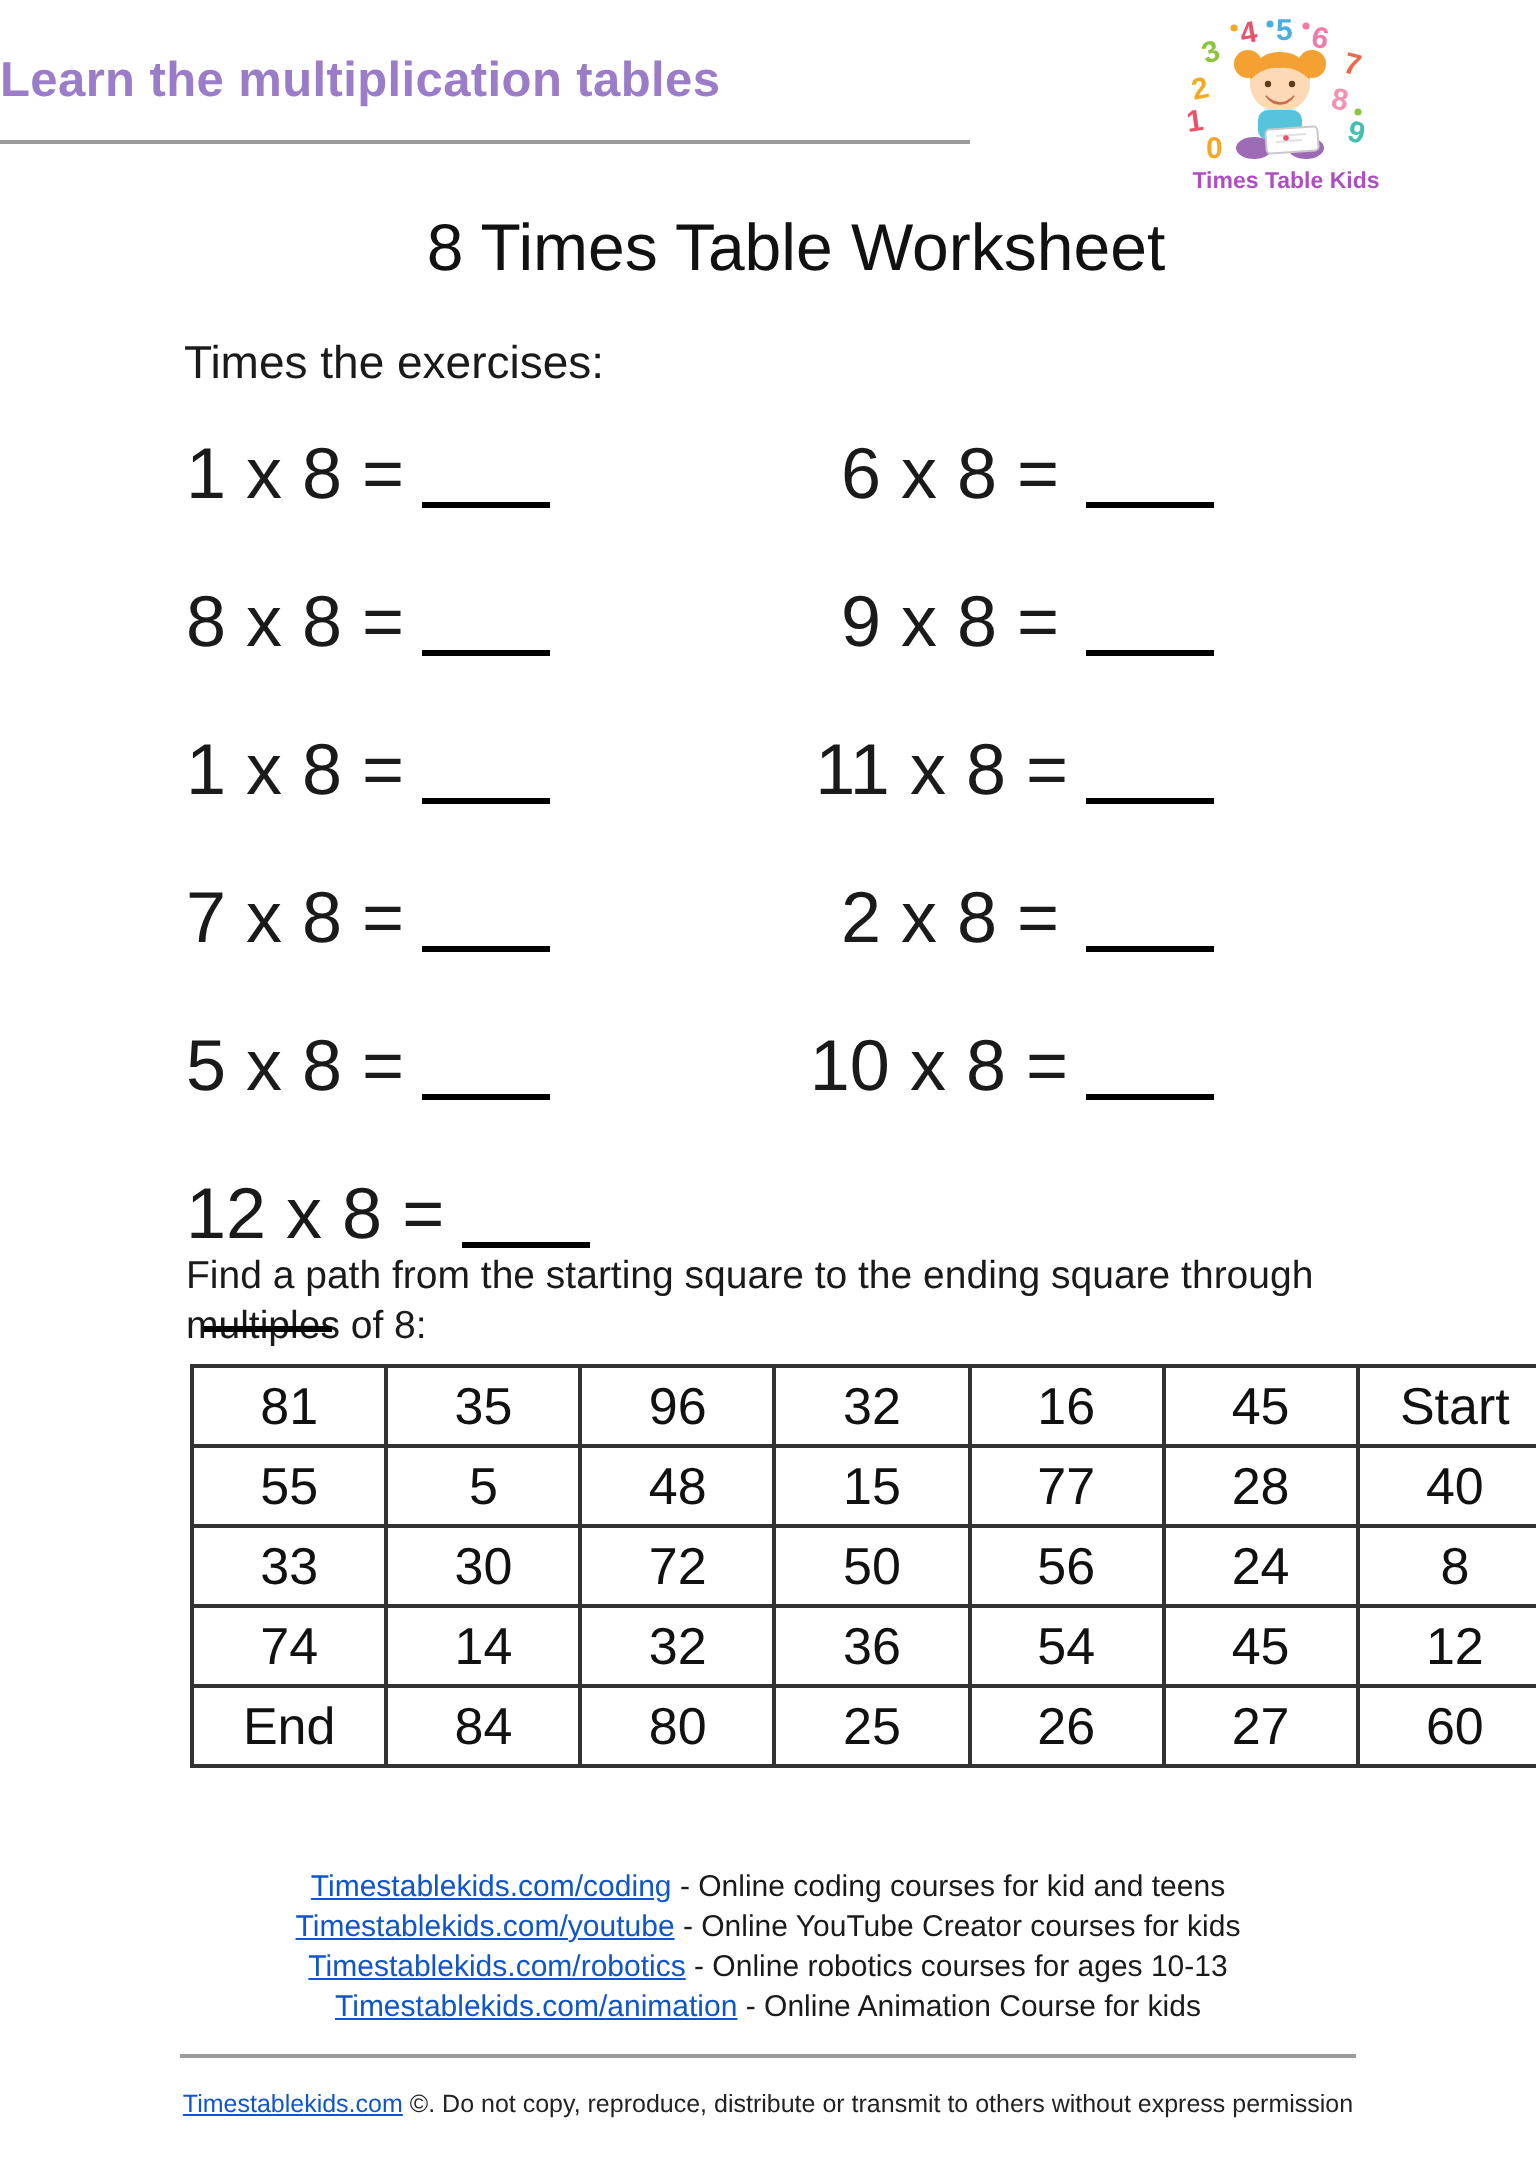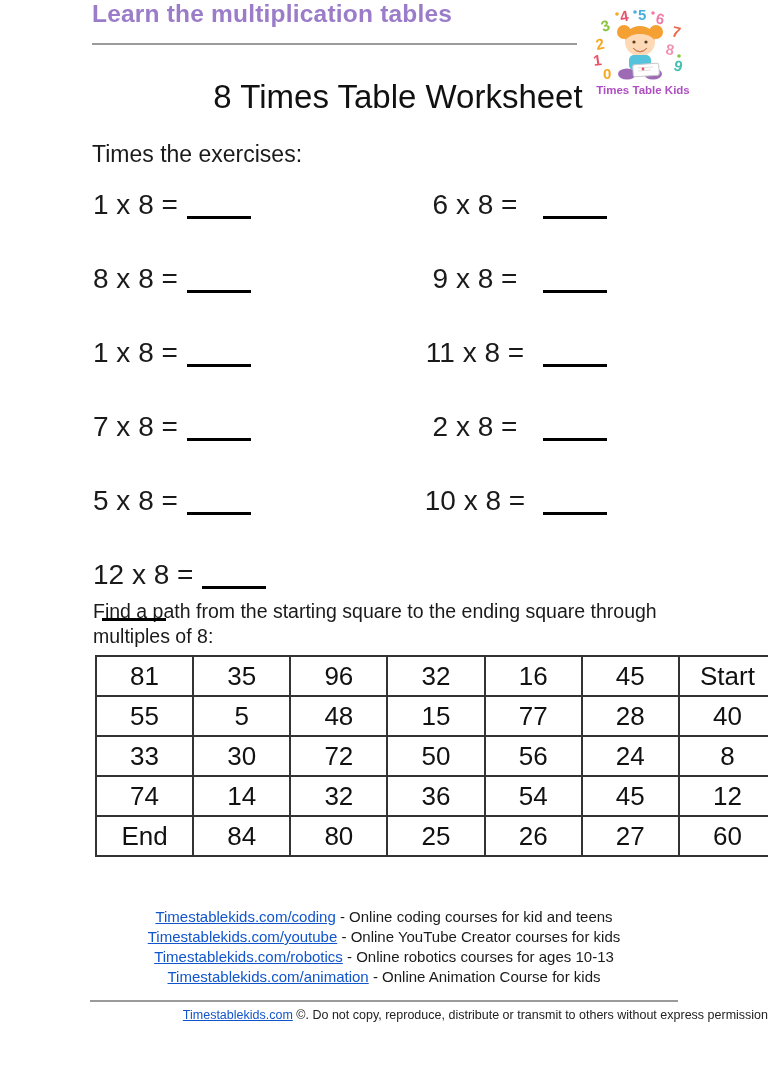--- a/index.html
+++ b/index.html
@@ -2,47 +2,47 @@
 <html><head>
 <meta charset="utf-8">
 <style>
   * { margin:0; padding:0; box-sizing:border-box; }
   html,body { background:#ffffff; }
   .page {
     position:relative; width:768px; height:1085px; background:#ffffff;
     font-family:"Liberation Sans", sans-serif; color:#1a1a1a; overflow:hidden;
   }
   
-  .header { margin-left:92px; }
+  .header { padding-top:27px; }
   .header-title { font-size:24.5px; font-weight:700; color:#9b7cc9; letter-spacing:0.2px; }
   .header-rule { width:485px; border-top:2px solid #9b9b9b; margin-top:15px; }
   .logo-wrap { position:absolute; top:6px; right:70px; width:110px; text-align:center; }
   .logo-caption { font-size:11.5px; font-weight:700; color:#ae4fc1; margin-top:-2px; }
   .logo-num { font-family:"Liberation Sans", sans-serif; font-weight:700; font-size:15px; }
   
   .ws-title { margin-top:33px; text-align:center; font-size:33px; font-weight:400; color:#111;padding-left:28px; }
   .solve-heading { margin:25px 0 0 92px; font-size:23px; }
   
   .exercises { margin:21px 0 0 93px; width:514px; }
   .ex-row { display:flex; justify-content:space-between; align-items:baseline;
-            font-size:28px; height:32px; margin-bottom:42px; }
+            font-size:36px; height:32px; margin-bottom:42px; }
   .ex-row:last-child { margin-bottom:0;flex-direction:column; }
   .prob-r { display:inline-block; min-width:118px; text-align:center; }
   .blank { display:inline-block; width:64px; height:24px; border-bottom:3px solid #000;
            margin-left:9px; position:relative; top:5px; }
   
   .path-instr { margin:8px 0 0 93px; font-size:19.5px; line-height:25px; }
   table.grid { margin:6px 0 0 95px; border-collapse:collapse; table-layout:fixed; width:682px; }
   table.grid td { border:2px solid #333; height:40px; text-align:center;
                   font-size:26px; padding:0; color:#111; }
   
   .promo { margin-top:50px; text-align:center; font-size:15px; line-height:20px; }
   .promo a, .copy a { color:#1155cc; text-decoration:underline; }
   .footer-rule { width:588px; margin:13px auto 0 auto; border-top:2px solid #9b9b9b; }
-  .copy { margin-top:6px; text-align:right; font-size:12.5px; color:#222; }
+  .copy { margin-top:16px; text-align:center; font-size:12.5px; color:#222; }
 </style>
 </head>
 <body>
 
 <div class="page">
 
   <div class="header">
     <div class="header-title">Learn the multiplication tables</div>
     <div class="header-rule"></div>
   </div>

